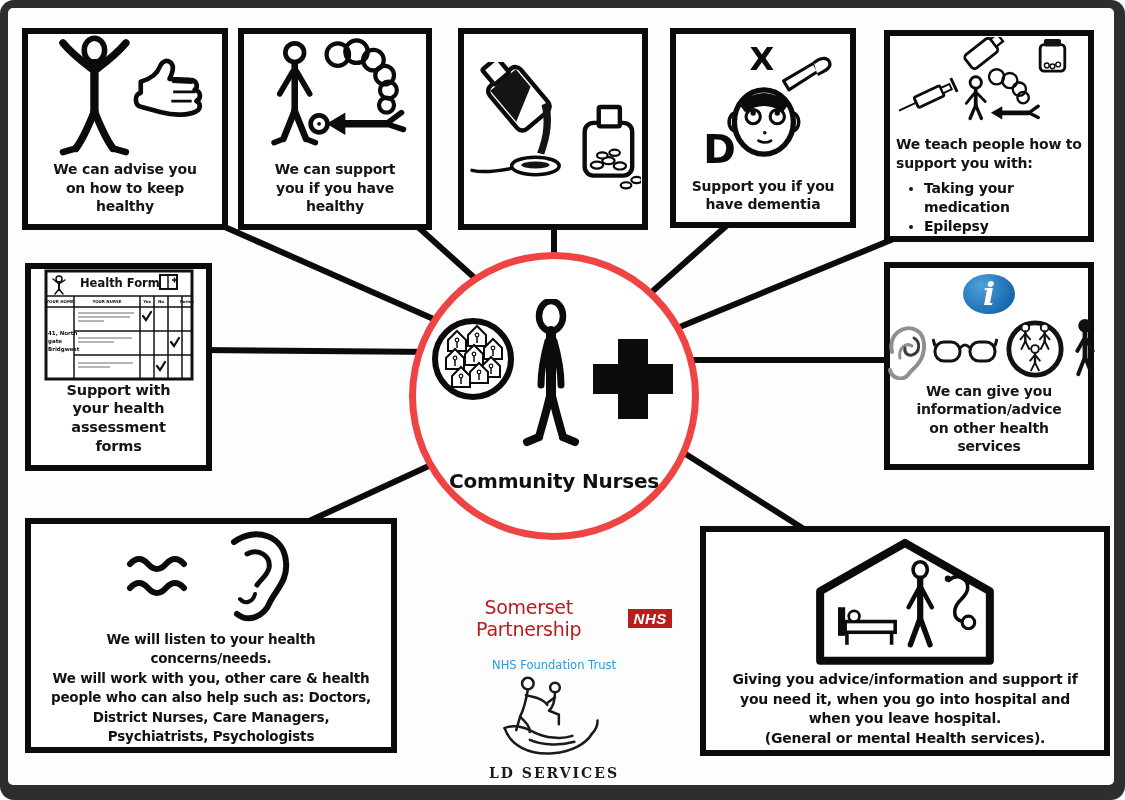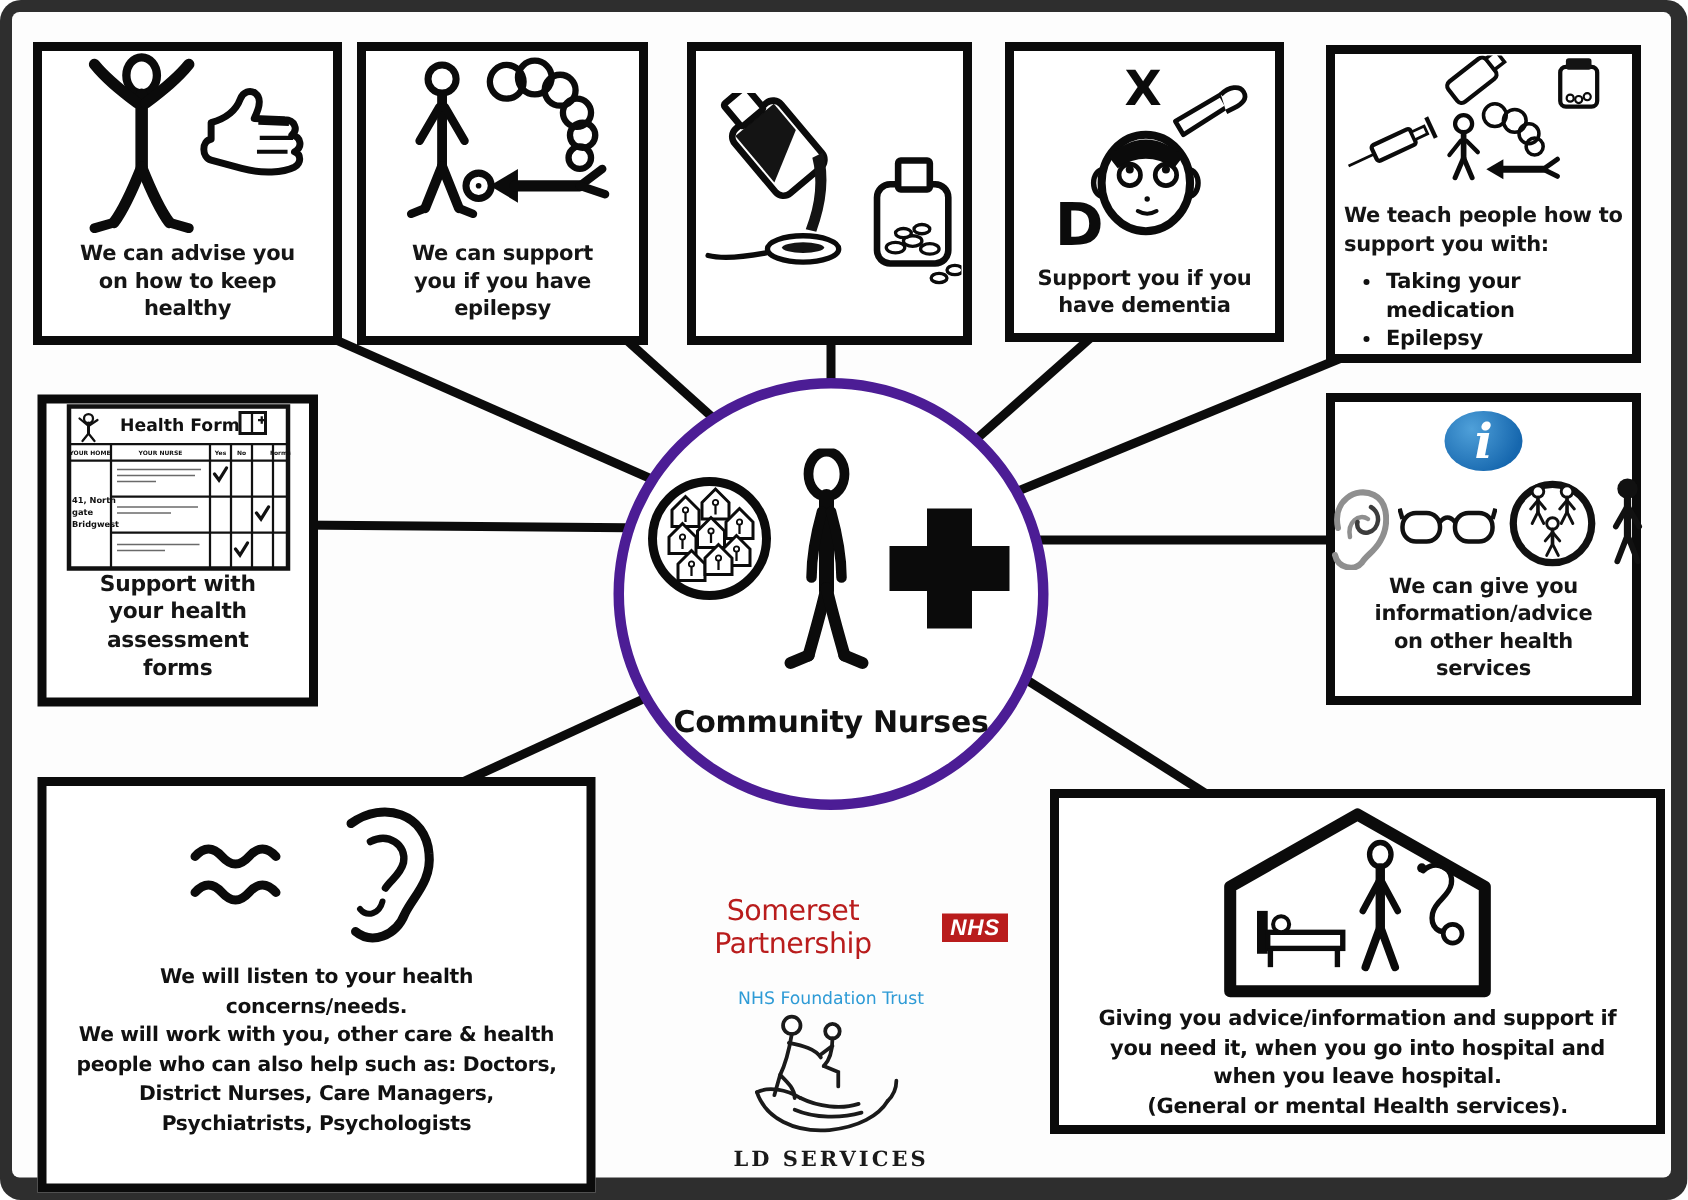--- a/index.html
+++ b/index.html
@@ -28,27 +28,27 @@
   .bl{left:17px;top:255px;width:187px;height:208px;}
   .bl .cap{max-width:150px;font-size:14.5px;}
   .br{left:876px;top:254px;width:210px;height:208px;justify-content:flex-start;}
   .br .cap{max-width:175px;}
   .info-circle{width:52px;height:52px;border-radius:50%;margin-top:6px;
       background:radial-gradient(circle at 35% 30%, #4fa0d9, #1667ae 75%);
       color:#fff;font:bold italic 32px "DejaVu Serif",serif;
       display:flex;align-items:center;justify-content:center;line-height:1;}
   .info-row{display:flex;align-items:center;justify-content:center;gap:6px;margin:4px 0 2px 0;}
   
-  .bbl{left:17px;top:510px;width:372px;height:277px;justify-content:flex-start;}
+  .bbl{left:17px;top:510px;width:372px;height:235px;justify-content:flex-start;}
   .bbl .txt{width:330px;font-size:13.5px;font-weight:600;text-align:center;line-height:1.45;letter-spacing:-0.2px;}
   .bbr{left:692px;top:518px;width:410px;height:230px;justify-content:flex-start;}
   .bbr .txt{width:370px;font-size:14px;font-weight:600;text-align:center;line-height:1.4;letter-spacing:-0.2px;}
   
   .ellipse{position:absolute;z-index:2;left:401px;top:244px;width:290px;height:288px;background:#fff;
-           border:7px solid #4c1d95;border-radius:50%;}
+           border:7px solid #ef4444;border-radius:50%;}
   .c-icons{display:flex;justify-content:center;align-items:flex-start;margin-top:40px;}
   .c-houses{margin-top:18px;}
   .c-cross{margin-top:36px;margin-left:2px;}
   .c-label{position:absolute;left:0;right:0;bottom:40px;text-align:center;
            font-size:20px;font-weight:600;letter-spacing:-0.2px;color:#111;}
   
   .logo{position:absolute;z-index:2;left:428px;top:588px;width:236px;text-align:center;}
   .logo-row{display:flex;align-items:center;justify-content:center;gap:7px;}
   .partner{font-size:19px;font-weight:500;color:#b91c1c;letter-spacing:-0.3px;}
   .nhs-box{width:47px;height:19px;background:#b91c1c;color:#fff;display:flex;align-items:center;justify-content:center;
@@ -123,21 +123,21 @@
         <circle cx="78" cy="104" r="9" stroke="#0b0b0b" stroke-width="5" fill="#fff"></circle>
         <circle cx="78" cy="104" r="2" fill="#0b0b0b"></circle>
         <path d="M86,104 L106,92 L106,116 Z" fill="#0b0b0b"></path>
         <g stroke="#0b0b0b" stroke-linecap="round">
           <line x1="104" y1="104" x2="150" y2="104" stroke-width="8"></line>
           <line x1="150" y1="104" x2="166" y2="92" stroke-width="6"></line>
           <line x1="150" y1="104" x2="168" y2="110" stroke-width="6"></line>
         </g>
       </svg>
     </div>
-    <div class="cap w150">We can support you if you have epilepsy</div>
+    <div class="cap w150">We can support you if you have healthy</div>
   </div>
 
   <div class="node b3">
     <div class="icon-area">
       <svg width="176" height="134" viewBox="0 0 200 150">
         <g transform="rotate(-40 62 40)">
           <rect x="38" y="8" width="46" height="64" rx="8" fill="#fff" stroke="#0b0b0b" stroke-width="5"></rect>
           <path d="M42,12 h38 v26 l-38,20 z" fill="#141414"></path>
           <rect x="50" y="-12" width="22" height="22" rx="2" fill="#fff" stroke="#0b0b0b" stroke-width="5"></rect>
         </g>

